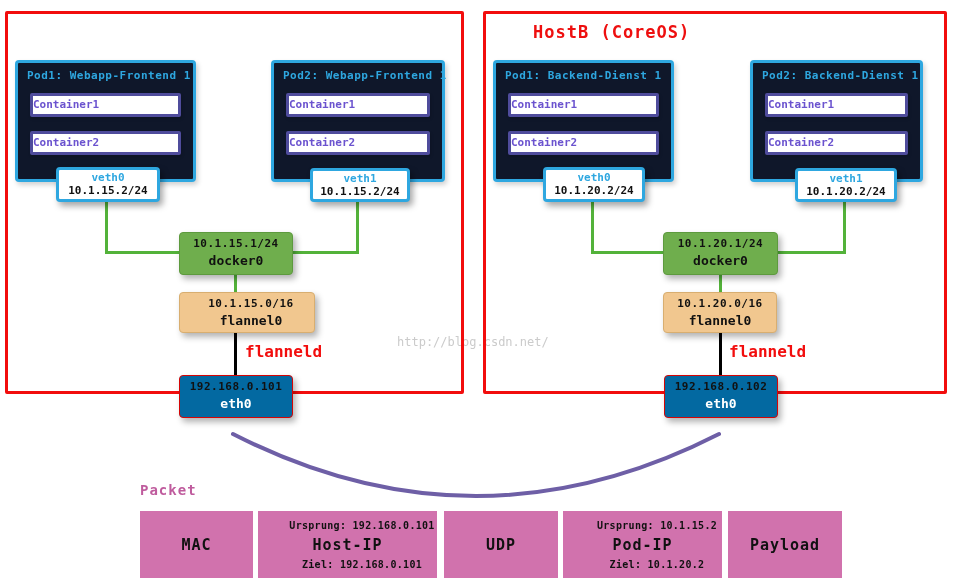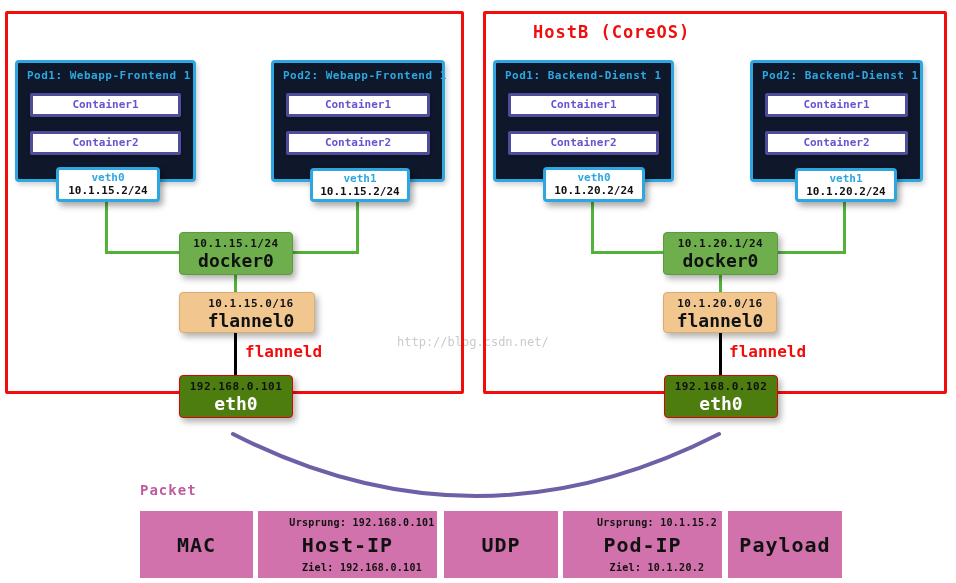--- a/index.html
+++ b/index.html
@@ -20,57 +20,57 @@
   .pod{
     position:absolute;border:3px solid #2ea7e0;background:#0f172a;border-radius:4px;
     box-shadow:2px 3px 5px rgba(0,0,0,0.18);z-index:2;
   }
   .pod-title{
     position:absolute;left:9px;top:6px;font-size:11px;font-weight:bold;color:#2ea7e0;
     white-space:nowrap;letter-spacing:0.5px;
   }
   .container-box{
     position:absolute;left:12px;right:12px;height:18px;border:3px solid #4f4c9c;
-    background:#ffffff;border-radius:2px;text-align:center;line-height:18px;
+    background:#ffffff;border-radius:2px;text-align:left;line-height:18px;
     font-size:11px;font-weight:bold;color:#6b53cf;box-shadow:1px 2px 3px rgba(0,0,0,0.15);
   }
   
   .veth{
     position:absolute;border:3px solid #2ea7e0;background:#ffffff;border-radius:4px;
     box-shadow:3px 4px 6px rgba(0,0,0,0.35);z-index:4;text-align:center;padding-top:1px;
   }
   .veth-name{font-size:11px;font-weight:bold;color:#2ea7e0;line-height:13px;}
   .veth-ip{font-size:11px;font-weight:bold;color:#111;line-height:13px;}
   
   .node{
     position:absolute;border-radius:4px;text-align:center;z-index:3;
     box-shadow:3px 4px 6px rgba(0,0,0,0.3);padding-top:4px;box-sizing:border-box;
   }
   .node-ip{font-size:11px;font-weight:bold;color:#111;line-height:14px;letter-spacing:0.5px;}
-  .node-name{font-size:18px;font-weight:bold;color:#111;line-height:20px;}
+  .node-name{font-size:13px;font-weight:bold;color:#111;line-height:20px;}
   .node.docker{background:#6fae4d;border:1px solid #5d9a3e;}
   .node.flannel{background:#f1c78f;border:1px solid #d8ae70;}
-  .node.eth{background:#4d7c0f;border:1px solid #d50505;}
+  .node.eth{background:#0369a1;border:1px solid #d50505;}
   .node.eth .node-name{color:#ffffff;}
   .flanneld-label{
     position:absolute;font-size:16px;font-weight:bold;color:#f20d0d;z-index:3;white-space:nowrap;
   }
   
   .line{position:absolute;z-index:1;}
   .line.green{background:#53b23a;}
   .line.black{background:#000000;}
   
   .packet-title{
     position:absolute;font-size:14px;font-weight:bold;color:#bf5b9d;letter-spacing:1px;z-index:2;
   }
   .seg{
     position:absolute;background:#d172ad;z-index:2;display:flex;flex-direction:column;
     align-items:center;justify-content:center;text-align:center;color:#111;
   }
-  .seg .seg-label{font-size:20px;font-weight:bold;letter-spacing:1px;}
+  .seg .seg-label{font-size:15px;font-weight:bold;letter-spacing:1px;}
   .seg .seg-sub{font-size:10px;font-weight:bold;letter-spacing:0.3px;padding-left:29px;}
   .seg .seg-sub.top{margin-bottom:5px;}
   .seg .seg-sub.bottom{margin-top:5px;}
   .watermark{
     position:absolute;font-size:12px;color:#cbcbcb;z-index:0;white-space:nowrap;
     font-family:"DejaVu Sans Mono","Liberation Mono",monospace;
     margin-top:48px;
   }
   svg.arc{position:absolute;left:0;top:0;z-index:0;pointer-events:none;}
 </style>

